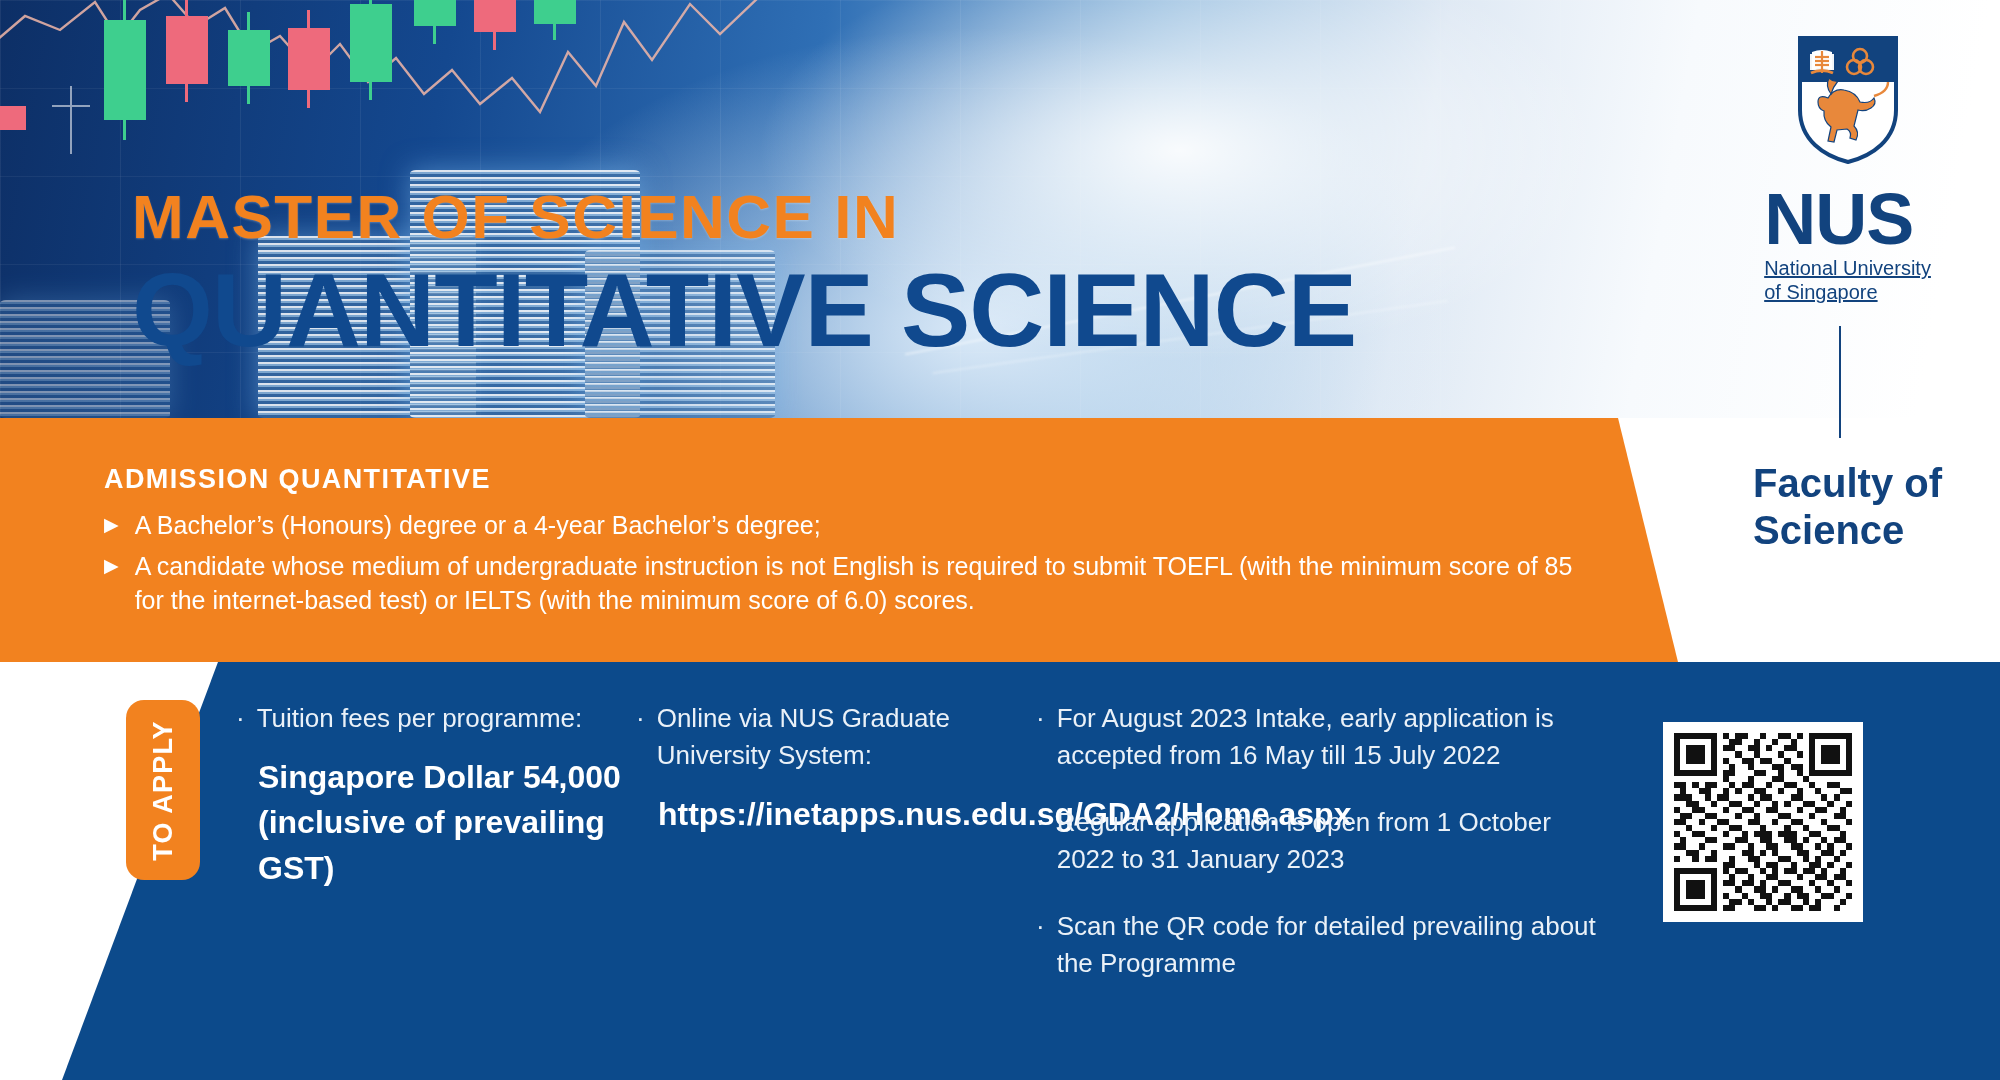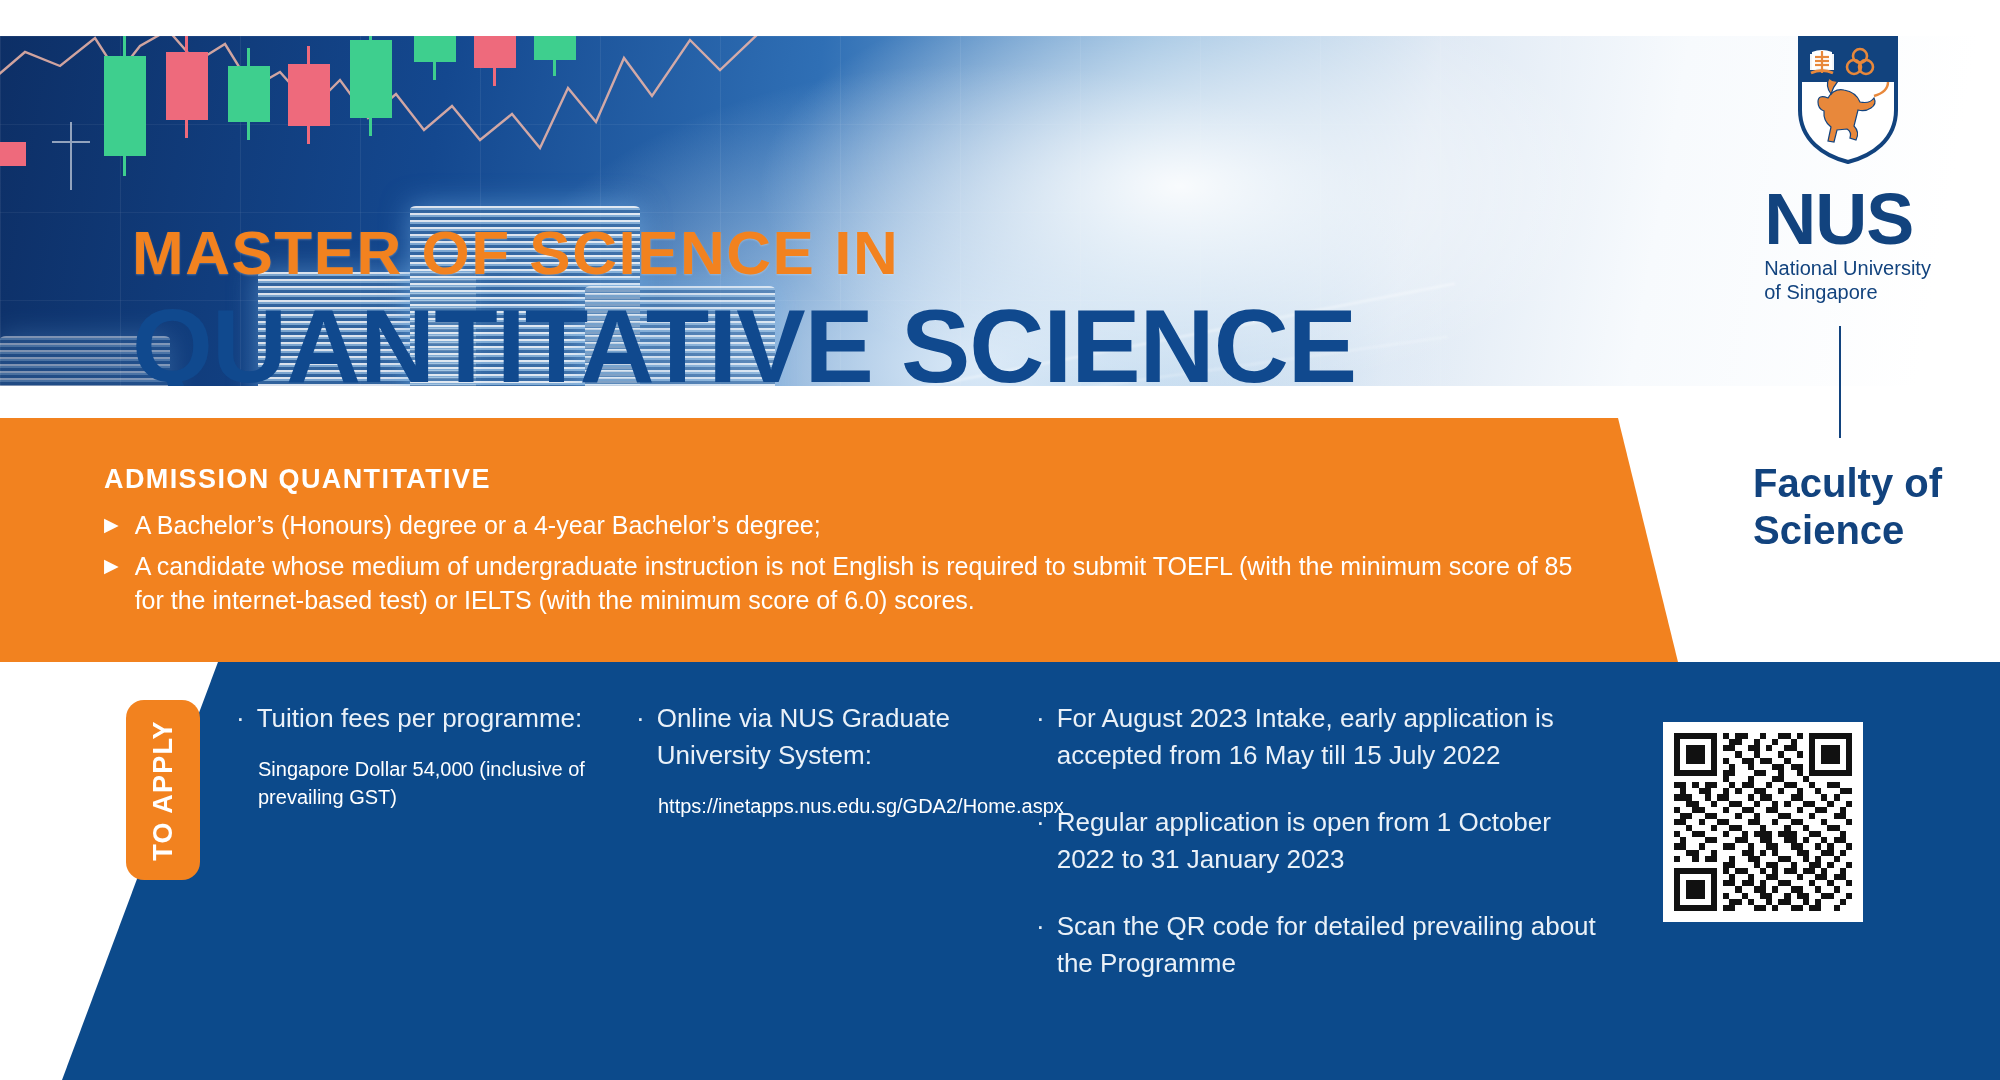--- a/index.html
+++ b/index.html
@@ -2,26 +2,25 @@
 <html><head>
 <meta charset="utf-8">
 <style>
   * { margin:0; padding:0; box-sizing:border-box; }
   html,body { width:2000px; height:1080px; background:#fff; }
   body { font-family:"Liberation Sans", sans-serif; overflow:hidden; position:relative; }
 
   .banner { position:relative; width:2000px; height:1080px; background:#fff; overflow:hidden; }
 
   
-  .hero { position:absolute; left:0; top:0; width:2000px; height:350px; overflow:hidden;
+  .hero { position:absolute; left:0; top:0; width:2000px; height:418px; overflow:hidden;
           background:
             radial-gradient(ellipse 600px 300px at 1180px 150px, rgba(255,255,255,.92), rgba(255,255,255,0) 70%),
             radial-gradient(ellipse 700px 420px at 980px 330px, rgba(225,238,250,.95), rgba(225,238,250,0) 72%),
             linear-gradient(100deg,#0d2f66 0%, #14488f 22%, #2f6fb5 40%, #8fb9dd 56%, #dfe9f4 70%, #f7fafd 82%, #ffffff 96%);
-          margin-top: 36px;
   }
   .hero-grid { position:absolute; inset:0; opacity:.30;
      background-image:
        repeating-linear-gradient(to right, rgba(255,255,255,.22) 0 1px, transparent 1px 120px),
        repeating-linear-gradient(to bottom, rgba(255,255,255,.18) 0 1px, transparent 1px 88px);
   }
   .candles { position:absolute; left:0; top:-14px; width:760px; height:200px; }
   .coins { position:absolute; }
   .coin-stack {
      background:
@@ -44,21 +43,21 @@
             font-family:"Liberation Sans", sans-serif; line-height:1; white-space:nowrap;
             text-shadow:0 1px 2px rgba(255,255,255,.25); }
   .headline { margin-top:10px; font-size:104px; font-weight:700; letter-spacing:-1px;
               color:#10498E; line-height:1; white-space:nowrap; }
 
   
   .logo-wrap { position:absolute; right:58px; top:36px; display:flex; align-items:center; gap:22px;flex-direction:column; }
   .shield { width:100px; height:128px; }
   .nus-block { display:flex; flex-direction:column; justify-content:center; }
   .nus-word { font-size:72px; font-weight:700; color:#12437E; line-height:.92; letter-spacing:-1px; }
-  .nus-sub { font-size:20px; color:#12437E; line-height:1.2; margin-top:4px; font-weight:400; }
+  .nus-sub { font-size:20px; color:#12437E; line-height:1.2; margin-top:4px; font-weight:400;text-decoration:underline; }
   .logo-div { width:2px; height:112px; background:#12437E; margin:0 26px 0 10px; }
   .faculty { font-size:40px; color:#12437E; line-height:1.18; font-weight:700; }
 
   
   .orange-band { position:absolute; left:0; top:418px; width:2000px; height:244px;
      background:#F2821F; clip-path:polygon(0 0, 1618px 0, 1678px 244px, 0 244px); }
   .req-title { position:absolute; left:104px; top:464px; font-size:27px; font-weight:700;
                letter-spacing:1.4px; color:#FFFFFF; }
   .req-list { position:absolute; left:104px; top:508px; width:1470px; }
   .req-item { display:flex; gap:16px; color:#FFFFFF; font-size:25px; line-height:1.38; margin-bottom:6px; }
@@ -75,21 +74,21 @@
       font-size:27px; font-weight:700; letter-spacing:1.2px; }
 
   .cols { position:absolute; left:236px; top:700px; width:1400px; display:flex; gap:0; }
   .col { color:#EAF1F8; }
   .col-a { width:400px; }
   .col-b { width:400px; }
   .col-c { width:560px; }
   .b-item { display:flex; gap:12px; font-size:26px; line-height:1.42; margin-bottom:30px; }
   .b-dot { flex:0 0 auto; font-size:26px; line-height:1.42; }
   .b-text { flex:1 1 auto; }
-  .emph { font-size:20px; line-height:1.42; font-weight:400; color:#FFFFFF; padding-left:22px; margin-top:-12px; }
+  .emph { font-size:32px; line-height:1.42; font-weight:700; color:#FFFFFF; padding-left:22px; margin-top:-12px; }
 
   
   .qr-box { position:absolute; left:1663px; top:722px; width:200px; height:200px;
             background:#fff; padding:11px; }
   .qr-box svg { display:block; width:178px; height:178px; }
 </style>
 </head>
 <body>
 
 <div class="banner">

